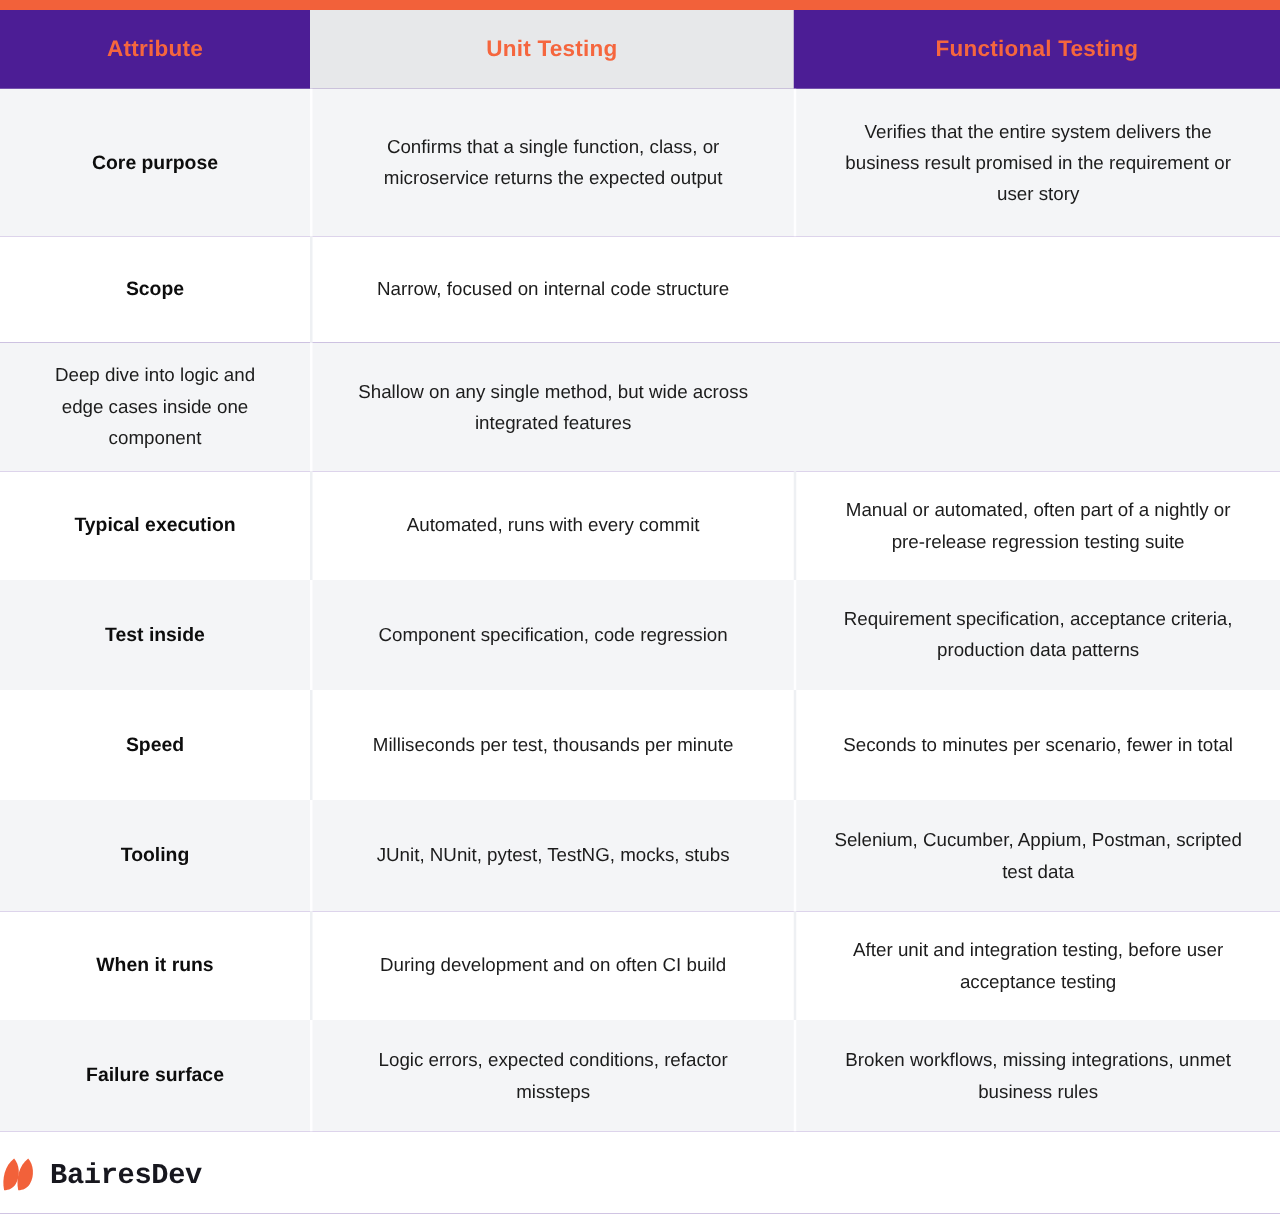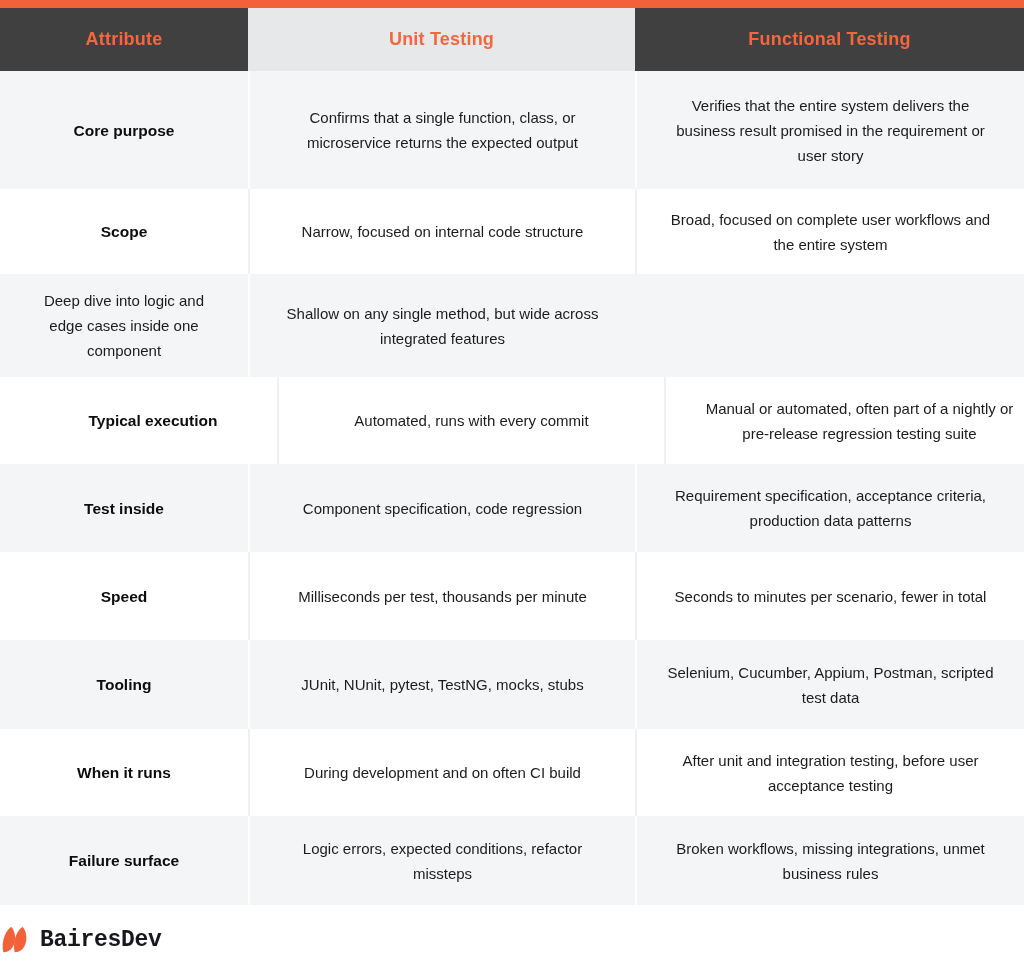--- a/index.html
+++ b/index.html
@@ -8,21 +8,21 @@
     font-family: "Liberation Sans", "DejaVu Sans", sans-serif;
     background: #ffffff;
     color: #1b1b1b;
   }
   .page {
     width: 1024px;
     height: 971px;
     display: flex;
     flex-direction: column;
     overflow: hidden;
-    background: #404040;
+    background: #4c1d95;
   }
   .accent-bar-top {
     height: 8px;
     background: var(--accent-bar, #F2613A);
     flex: none;
   }
   .accent-bar-bottom {
     height: 9px;
     background: var(--accent-bar, #F2613A);
     border-top: 2px solid #F8AE93;
@@ -48,21 +48,21 @@
   .row {
     display: grid;
     grid-template-columns: 248px 387px 389px;
     align-items: stretch;
   }
   .row.shade { background: #F4F5F7; }
   .row.plain { background: #ffffff; }
   .row:nth-child(1) { min-height: 118px; }
   .row:nth-child(2) { min-height: 85px; }
   .row:nth-child(3) { min-height: 91px; }
-  .row:nth-child(4) { min-height: 87px; padding-left: 29px; }
+  .row:nth-child(4) { min-height: 87px; }
   .row:nth-child(5) { min-height: 88px; }
   .row:nth-child(6) { min-height: 88px; }
   .row:nth-child(7) { min-height: 89px; }
   .row:nth-child(8) { min-height: 87px; }
   .row:nth-child(9) { min-height: 89px; }
   .cell {
     display: flex;
     align-items: center;
     justify-content: center;
     text-align: center;
@@ -133,23 +133,20 @@
         <span>Verifies that the entire system delivers the business result promised in the requirement or user story</span>
       </div>
     </div>
 
     <div class="row plain">
       <div class="cell attr">
         <span>Scope</span>
       </div>
       <div class="cell">
         <span>Narrow, focused on internal code structure</span>
-      </div>
-      <div class="cell">
-        <span>Broad, focused on complete user workflows and the entire system</span>
       </div>
     </div>
 
     <div class="row shade">
       <div class="cell">
         <span>Deep dive into logic and edge cases inside one component</span>
       </div>
       <div class="cell">
         <span>Shallow on any single method, but wide across integrated features</span>
       </div>

